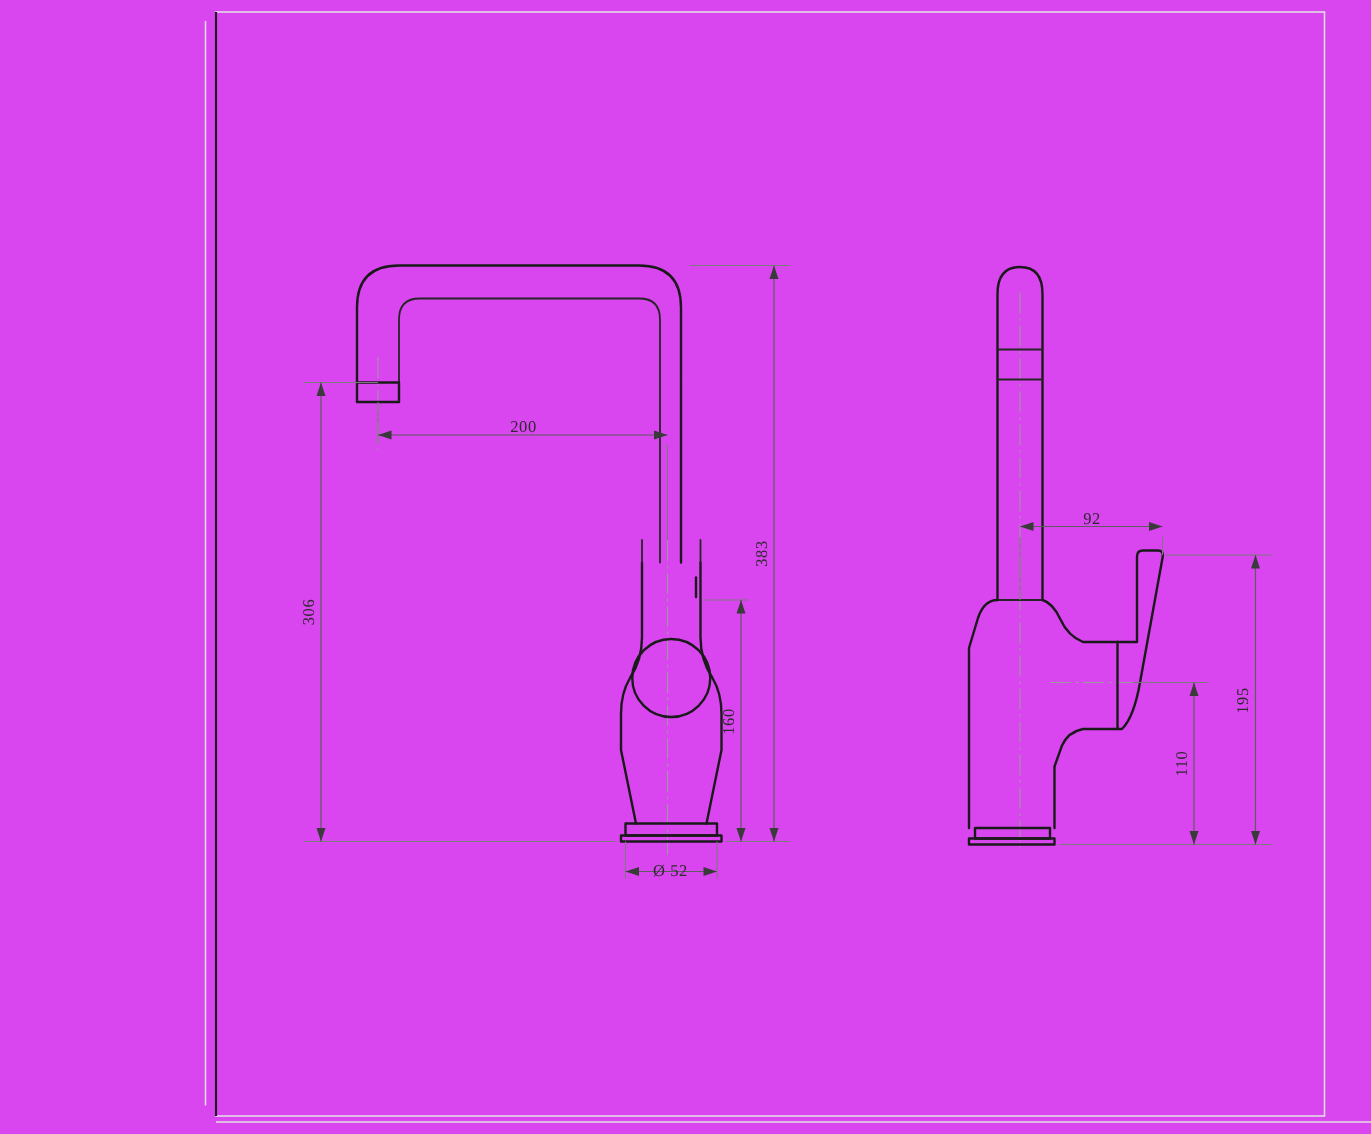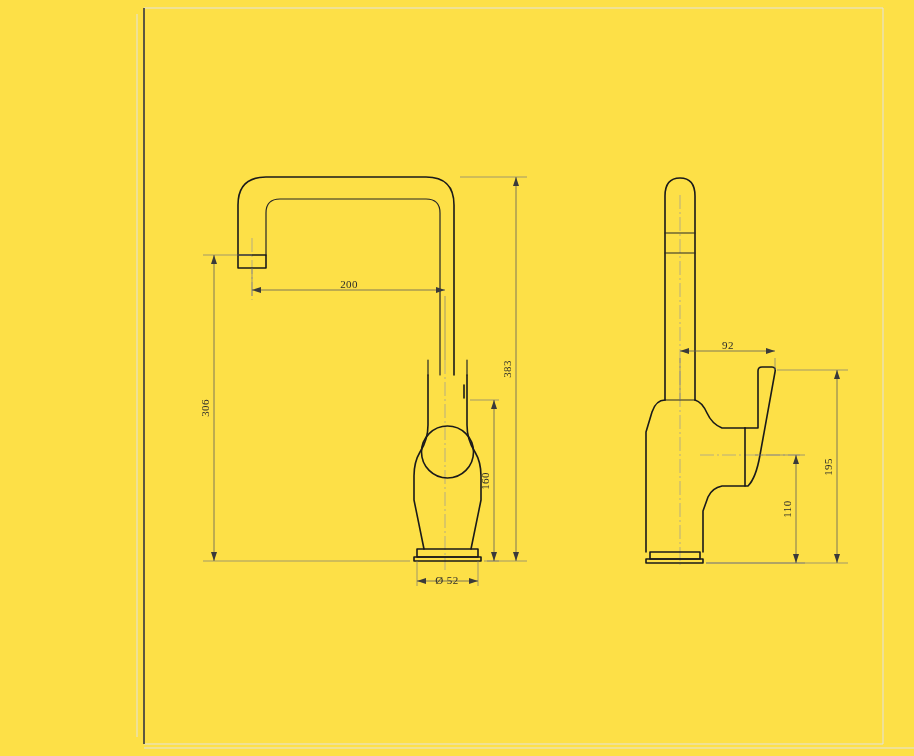--- a/index.html
+++ b/index.html
@@ -10,21 +10,21 @@
   body {
     width: 914px;
     height: 756px;
     font-family: "Liberation Serif", "DejaVu Serif", serif;
     overflow: hidden;
   }
   #stage {
     position: relative;
     width: 914px;
     height: 756px;
-    background: #fde047;
+    background: #d946ef;
   }
   #drawing {
     position: absolute;
     left: 0;
     top: 0;
     width: 914px;
     height: 756px;
     display: block;
   }
   .outline {

